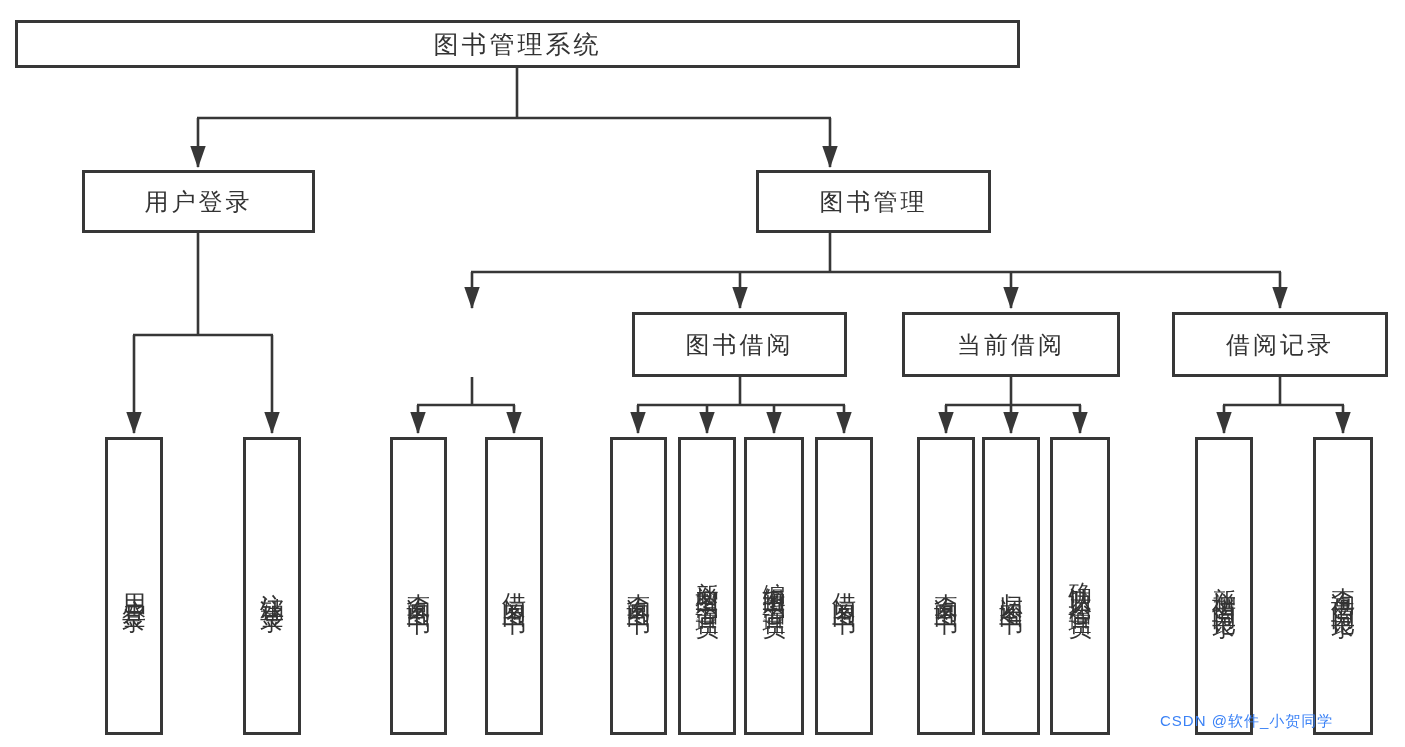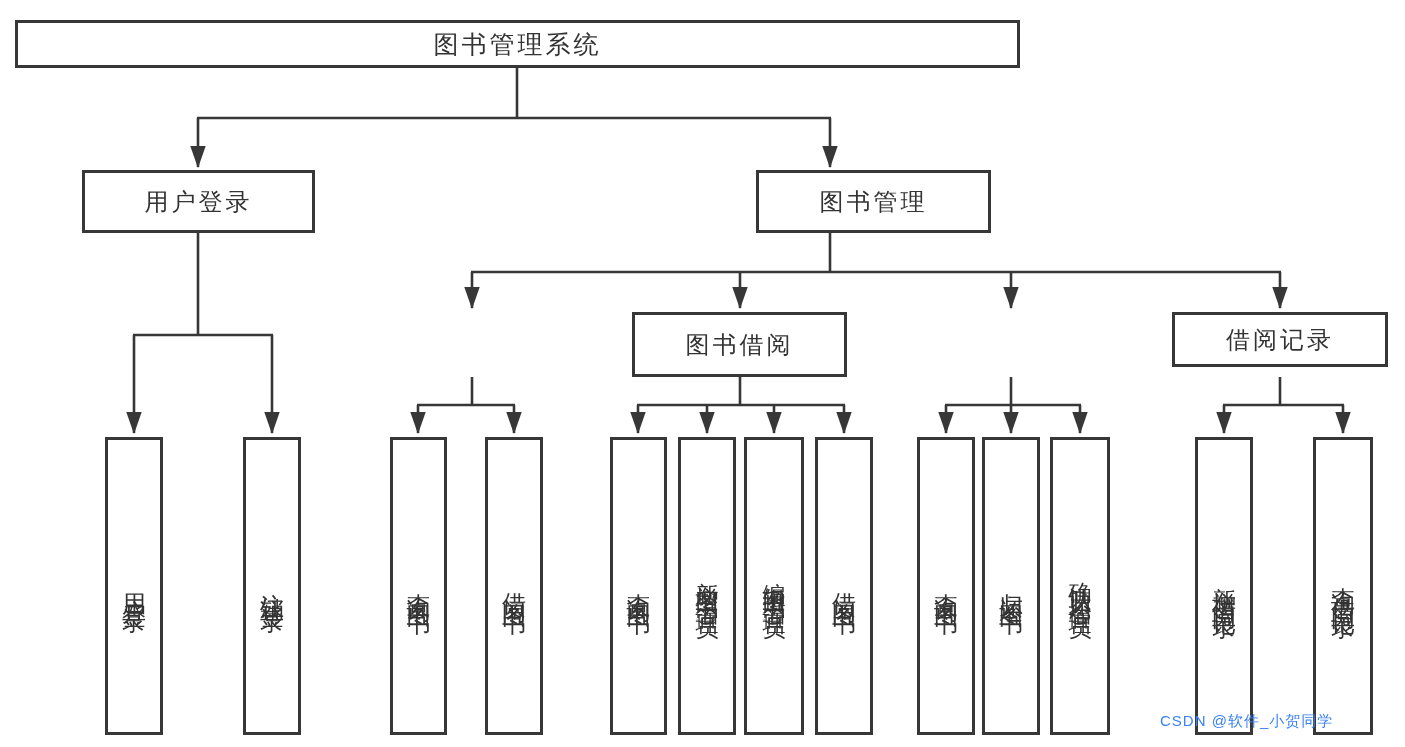--- a/index.html
+++ b/index.html
@@ -111,21 +111,24 @@
   <div class="box" style="left:82px;top:170px;width:233px;height:63px;">
     <span class="hlabel">用户登录</span>
   </div>
   <div class="box" style="left:712px;top:170px;width:235px;height:63px;margin-left:44px;">
     <span class="hlabel">图书管理</span>
   </div>
 
   <div class="box" style="left:632px;top:312px;width:215px;height:65px;">
     <span class="hlabel">图书借阅</span>
   </div>
-  <div class="box" style="left:1172px;top:312px;width:216px;height:55px;text-align:center;">
+  <div class="box" style="left:902px;top:312px;width:218px;height:65px;">
+    <span class="hlabel">当前借阅</span>
+  </div>
+  <div class="box" style="left:1172px;top:312px;width:216px;height:65px;text-align:center;">
     <span class="hlabel">借阅记录</span>
   </div>
 
   <div class="box leaf" style="left:105px;top:437px;width:58px;height:298px;">
     <span class="vlabel">用户登录</span>
   </div>
   <div class="box leaf" style="left:243px;top:437px;width:58px;height:298px;">
     <span class="vlabel">注销登录</span>
   </div>
 

